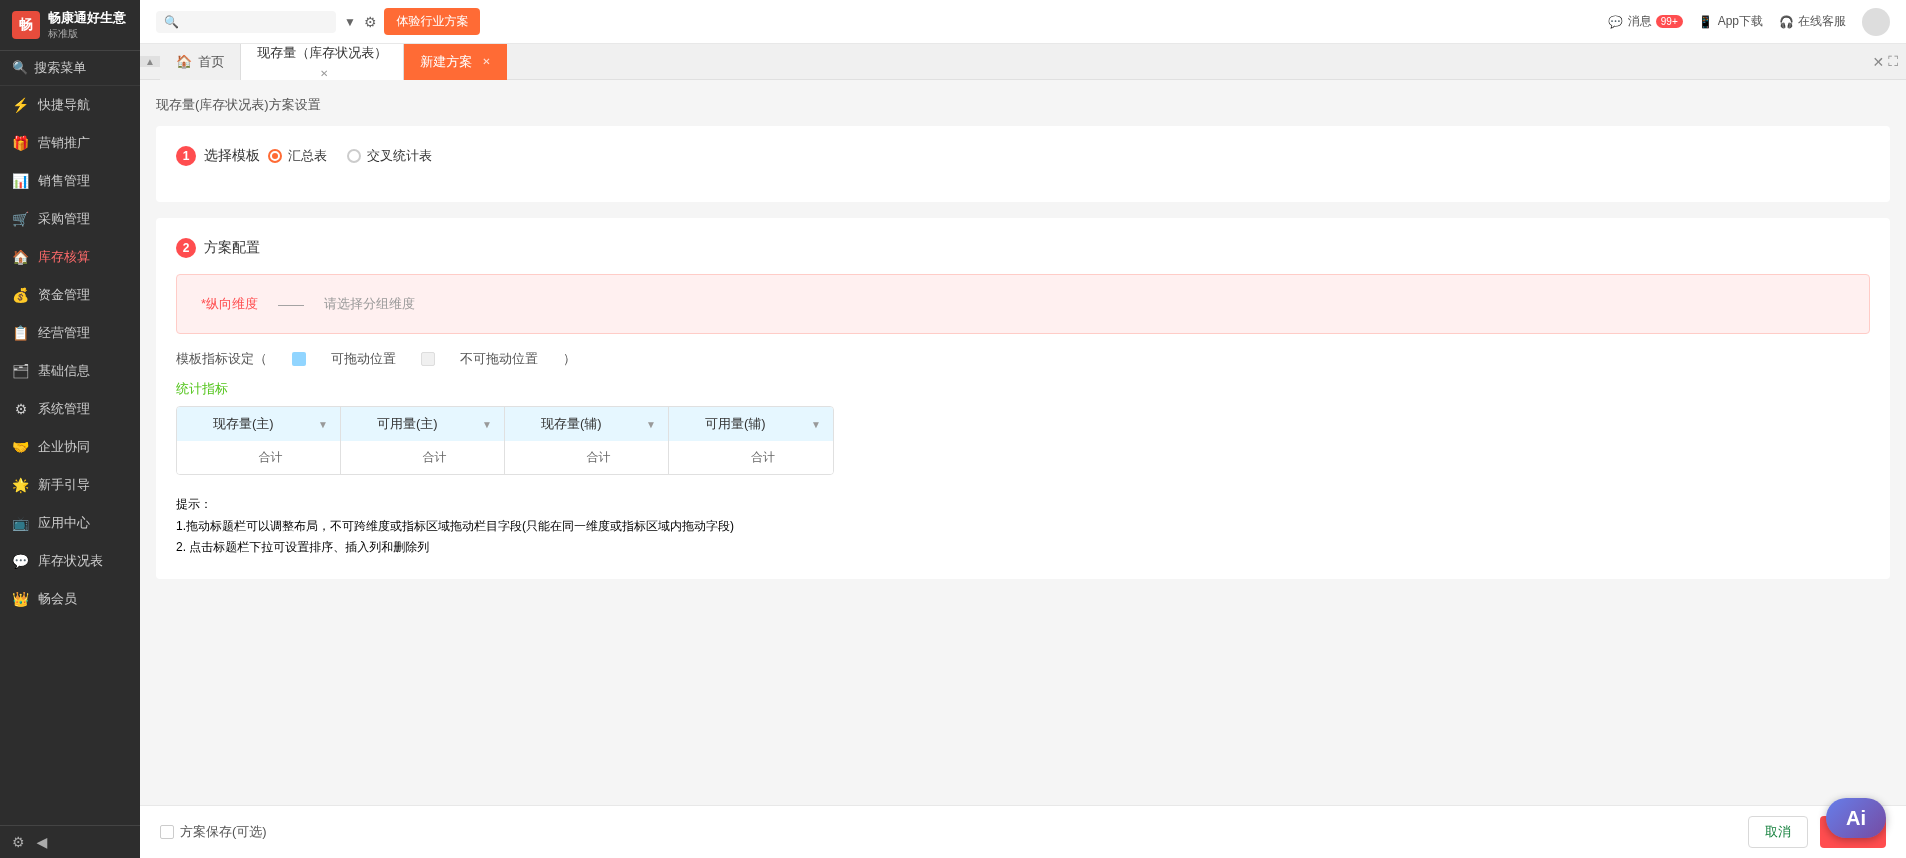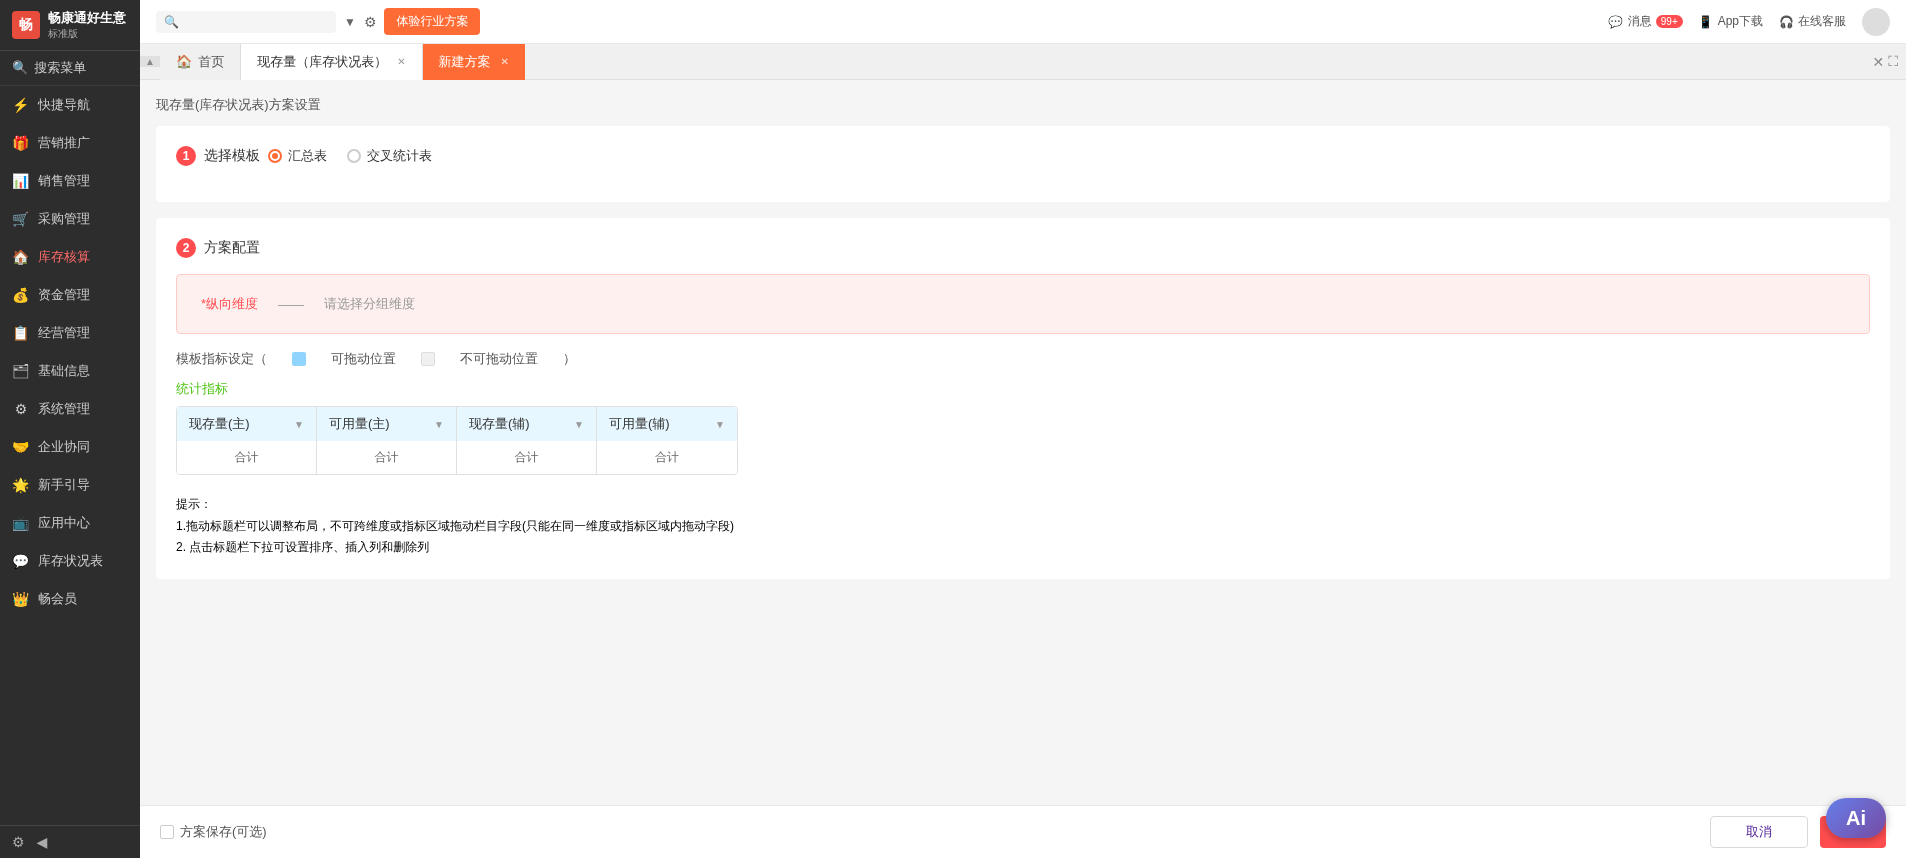--- a/index.html
+++ b/index.html
@@ -175,21 +175,21 @@
       padding: 0 16px;
       height: 36px;
       cursor: pointer;
       font-size: 13px;
       color: #555;
       background: #e8e8e8;
       border-right: 1px solid #ddd;
       gap: 6px;
     }
     .tab-item.home { background: #f0f0f0; }
-    .tab-item.active { background: #fff; color: #333; }
+    .tab-item.active { background: #fff; color: #333; flex-direction: column; }
     .tab-close { color: #999; font-size: 10px; margin-left: 4px; cursor: pointer; }
     .tab-new {
       display: flex;
       align-items: center;
       padding: 0 16px;
       height: 36px;
       cursor: pointer;
       font-size: 13px;
       background: #ff6b35;
       color: #fff;
@@ -351,20 +351,21 @@
     }
     .stats-cell {
       width: 140px;
       padding: 8px 12px;
       border-right: 1px solid #e0e0e0;
       display: flex;
       align-items: center;
       justify-content: space-between;
       font-size: 13px;
       color: #333;
+      margin-left: 24px;
     }
     .stats-cell:last-child { border-right: none; }
     .stats-body .stats-cell {
       justify-content: center;
       color: #666;
       font-size: 12px;
     }
     .chevron-icon { color: #999; font-size: 10px; }
 
     
@@ -400,24 +401,24 @@
       background: #fff;
     }
     .bottom-buttons {
       display: flex;
       gap: 12px;
     }
     .btn-cancel {
       background: #fff;
       border: 1px solid #d9d9d9;
       border-radius: 4px;
-      padding: 6px 35px;
-      cursor: pointer;
-      font-size: 13px;
-      color: #4c1d95;
+      padding: 6px 16px;
+      cursor: pointer;
+      font-size: 13px;
+      color: #15803d;
     }
     .btn-query {
       background: #ff4d4f;
       border: none;
       border-radius: 4px;
       padding: 6px 20px;
       cursor: pointer;
       font-size: 13px;
       color: #fff;
     }

